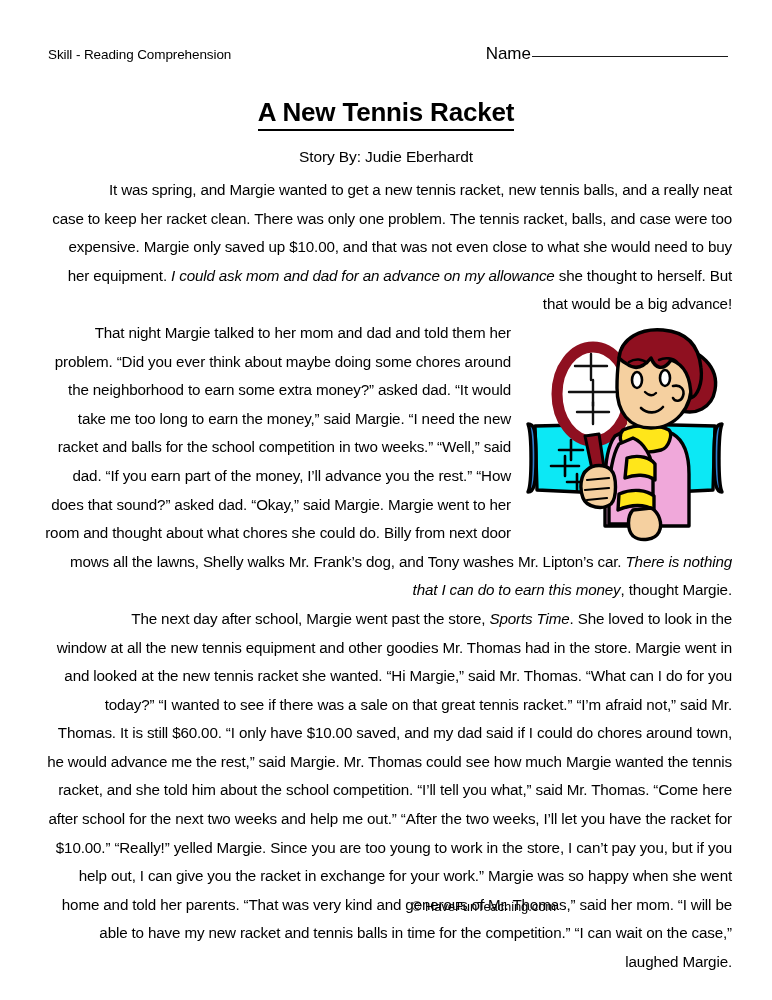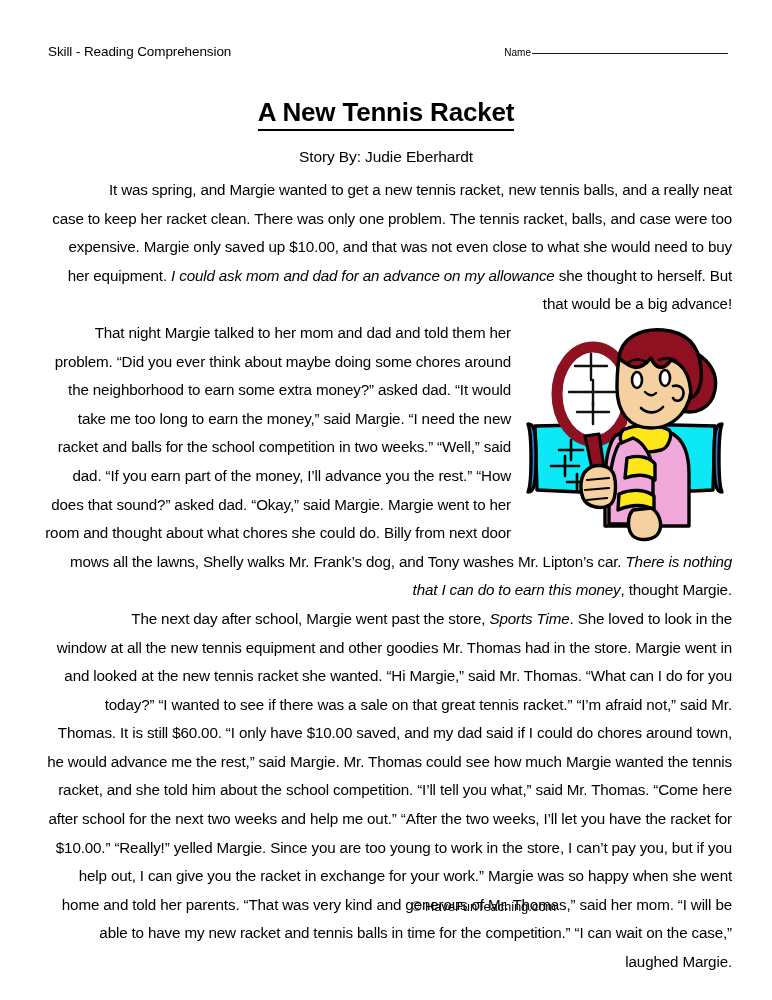--- a/index.html
+++ b/index.html
@@ -39,21 +39,21 @@
     font-size: 13.5px;
     letter-spacing: -0.1px;
     white-space: nowrap;
   }
   .name-field {
     display: flex;
     align-items: baseline;
     white-space: nowrap;
   }
   .name-label {
-    font-size: 10px;
+    font-size: 17px;
   }
   .name-rule {
     display: inline-block;
     width: 196px;
     border-bottom: 1.4px solid #1a1a1a;
     margin-left: 1px;
     position: relative;
     top: -2px;
   }
 

